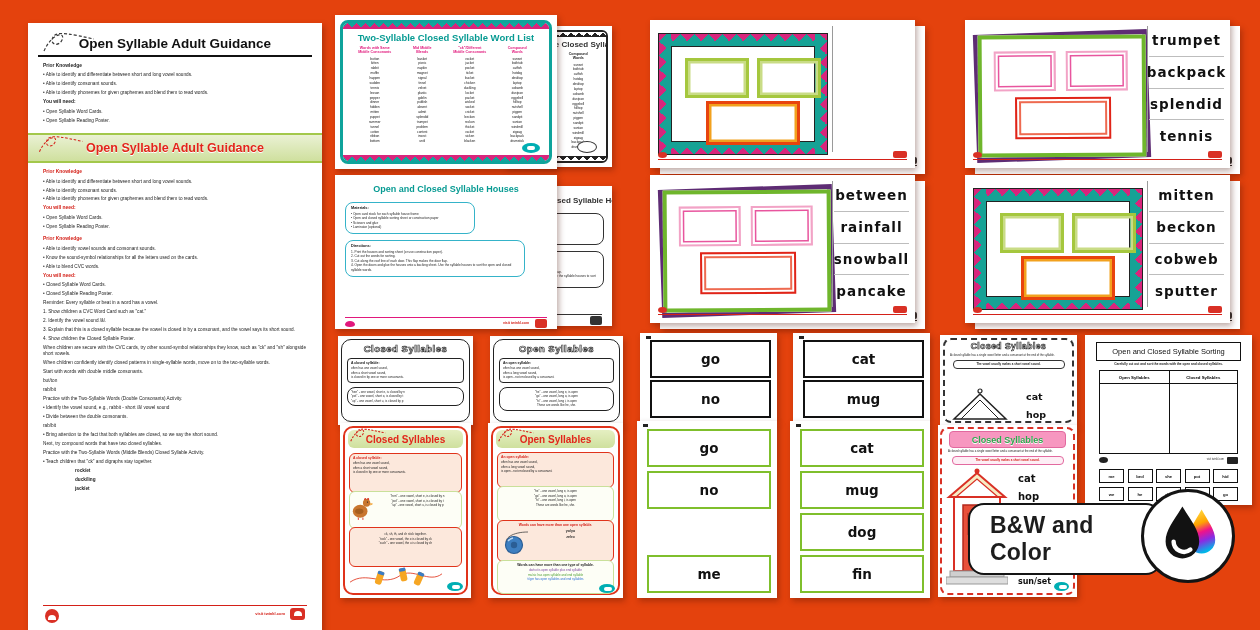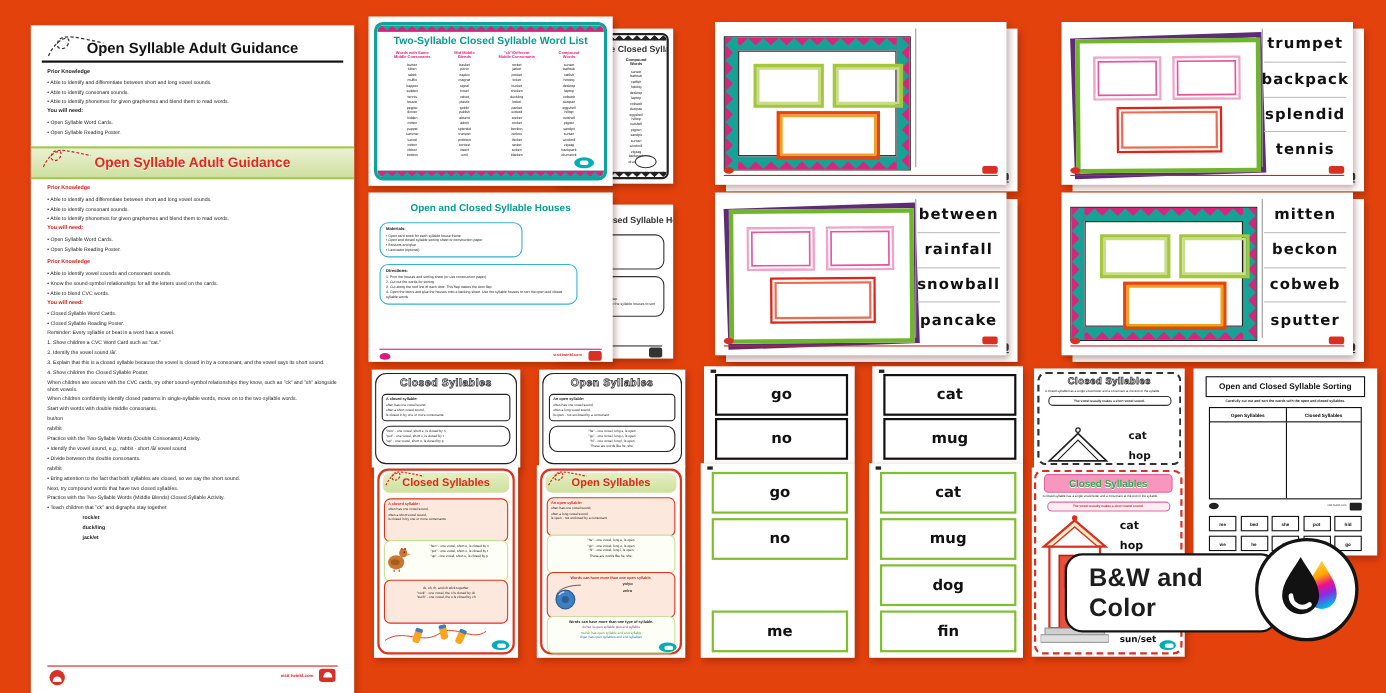--- a/index.html
+++ b/index.html
@@ -124,21 +124,21 @@
     display:flex;align-items:center;justify-content:center;font-size:9px;font-weight:bold;color:#2FA84F;text-shadow:0 .5px 0 #fff;}
   .hp-desc{font-size:2.8px;line-height:1.4;color:#222;margin:3px 10px 0;}
   .hp-rule{margin:2px auto 0;width:106px;border:1px solid #E2699F;background:#FDEEF5;border-radius:4px;
     font-size:2.9px;font-weight:bold;color:#D42018;text-align:center;padding:1.5px 2px;}
   .hp-rule-bw{border-color:#333;background:#fff;color:#222;}
   .hp-word{position:absolute;font-family:"DejaVu Sans",sans-serif;font-weight:bold;color:#111;}
 
   
   #sorting{left:1085px;top:335px;width:167px;height:170px;z-index:2;}
   .so-titlebox{position:absolute;top:7px;left:11px;right:11px;height:17px;border:1.5px solid #111;
-    display:flex;align-items:center;justify-content:center;font-size:7.5px;font-weight:bold;color:#111;}
+    display:flex;align-items:center;justify-content:center;font-size:7.5px;font-weight:normal;color:#111;}
   .so-instr{position:absolute;top:27px;left:0;right:0;text-align:center;font-size:3.2px;font-weight:bold;color:#222;}
   .sort-table{position:absolute;top:35px;left:14px;right:14px;height:82px;border:1.5px solid #111;
     display:grid;grid-template-columns:1fr 1fr;grid-template-rows:13px 1fr;}
   .st-h{border-bottom:1.5px solid #111;display:flex;align-items:center;justify-content:center;font-size:4.3px;font-weight:bold;}
   .st-x{border-left:1.5px solid #111;}
   .so-logos{position:absolute;top:122px;left:14px;right:14px;height:8px;}
   .so-blob{position:absolute;left:0;top:0;width:9px;height:6px;background:#222;border-radius:50%;}
   .so-mark{position:absolute;right:0;top:0;width:11px;height:7px;background:#222;border-radius:1px;}
   .so-visit{position:absolute;right:14px;top:1px;font-size:2.6px;color:#333;}
   .chip-row{position:absolute;left:14px;right:14px;display:flex;justify-content:space-between;}

